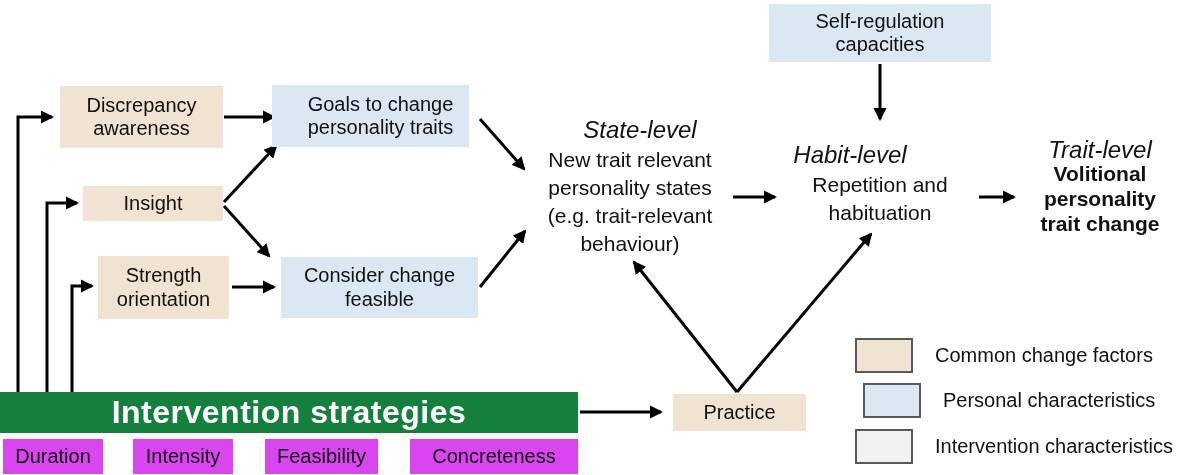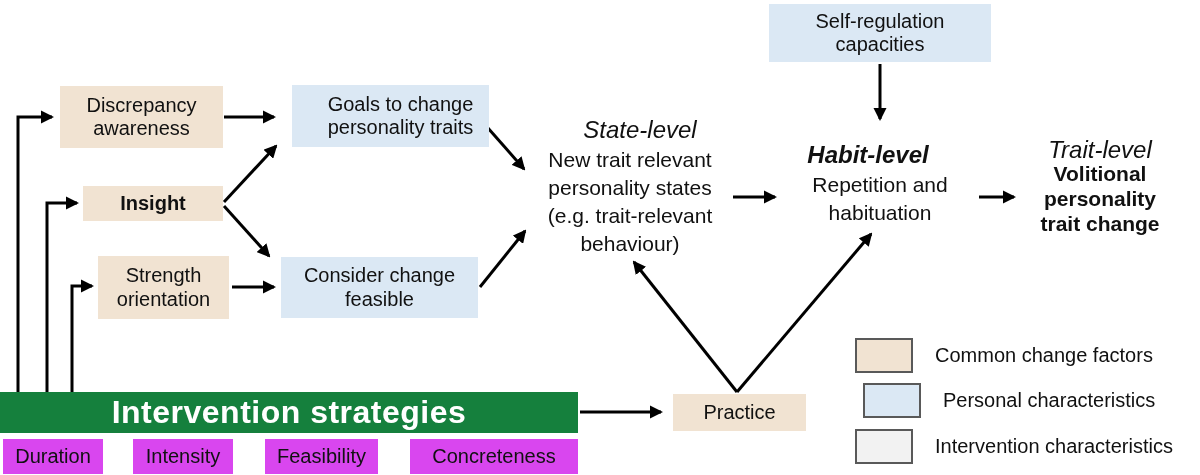--- a/index.html
+++ b/index.html
@@ -58,38 +58,38 @@
     <line x1="733" y1="197" x2="775" y2="197" marker-end="url(#ah)"></line>
     <line x1="880" y1="64" x2="880" y2="119" marker-end="url(#ah)"></line>
     <line x1="979" y1="197" x2="1014" y2="197" marker-end="url(#ah)"></line>
     <line x1="580" y1="412" x2="661" y2="412" marker-end="url(#ah)"></line>
     <line x1="737" y1="392" x2="634" y2="262" marker-end="url(#ah)"></line>
     <line x1="737" y1="392" x2="871" y2="234" marker-end="url(#ah)"></line>
   </svg>
 
   <div class="abs node tan" style="left:60px;top:86px;width:163px;height:62px;">Discrepancy
 awareness</div>
-  <div class="abs node tan" style="left:83px;top:186px;width:140px;height:35px;font-weight:bold;">Insight</div>
+  <div class="abs node tan" style="left:83px;top:186px;width:140px;height:35px;">Insight</div>
   <div class="abs node tan" style="left:98px;top:256px;width:131px;height:63px;">Strength
 orientation</div>
 
-  <div class="abs node blue" style="left:292px;top:85px;width:197px;height:62px;padding-left:20px;">Goals to change
+  <div class="abs node blue" style="left:272px;top:85px;width:197px;height:62px;padding-left:20px;">Goals to change
 personality traits</div>
   <div class="abs node blue" style="left:281px;top:257px;width:197px;height:61px;">Consider change
 feasible</div>
   <div class="abs node blue" style="left:769px;top:4px;width:222px;height:58px;">Self-regulation
 capacities</div>
 
   <div class="abs levellabel" style="left:540px;top:116px;width:200px;">State-level</div>
   <div class="abs freetext" style="left:528px;top:146px;width:204px;">New trait relevant
 personality states
 (e.g. trait-relevant
 behaviour)</div>
 
-  <div class="abs levellabel" style="left:778px;top:141px;width:180px;font-weight:bold;">Habit-level</div>
+  <div class="abs levellabel" style="left:760px;top:141px;width:180px;">Habit-level</div>
   <div class="abs freetext" style="left:790px;top:171px;width:180px;">Repetition and
 habituation</div>
 
   <div class="abs levellabel" style="left:1010px;top:136px;width:180px;">Trait-level</div>
   <div class="abs freetext bold" style="left:1010px;top:161px;width:180px;line-height:25px;">Volitional
 personality
 trait change</div>
 
   <div class="abs node tan" style="left:673px;top:394px;width:133px;height:37px;">Practice</div>
 

